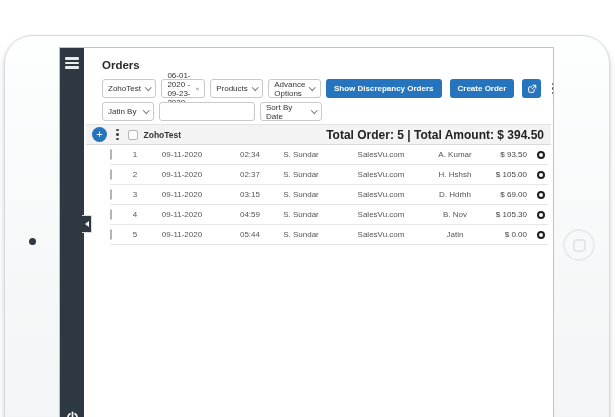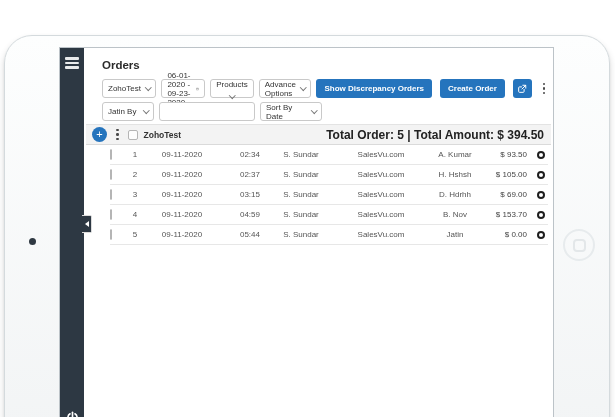--- a/index.html
+++ b/index.html
@@ -34,21 +34,21 @@
   .frow{ position:absolute; left:18px; right:7px; display:flex; gap:5px; align-items:center; }
   .frow1{ top:31px; }
   .frow2{ top:54px; }
 
   .sel, .datebox, .txtin{ height:19px; border:1px solid #c9c9c9; border-radius:3px; background:#fff;
         font-size:8px; color:#333; display:flex; align-items:center; padding:0 5px; }
   .sel{ justify-content:space-between; gap:5px; cursor:pointer; }
   .chev{ width:4.5px; height:4.5px; border-right:1.2px solid #777; border-bottom:1.2px solid #777;
          transform:rotate(45deg); margin-top:-2px; flex:0 0 auto; }
   .w-account{ width:60px; } .w-date{ width:86px; justify-content:space-between; gap:4px; cursor:pointer; }
-  .w-products{ width:58px;flex-direction:column; } .w-advance{ width:68px;justify-content:space-between; }
+  .w-products{ width:58px; } .w-advance{ width:68px;justify-content:space-between; }
   .w-searchby{ width:52px; } .w-sort{ width:62px;gap:7px; }
   .txtin{ width:96px; } .txtin input{ border:none; outline:none; width:100%; font-size:8px; font-family:inherit; }
 
   .btn-group{ margin-left:auto; display:flex; gap:8px; align-items:center; }
   .btn{ height:19px; background:var(--accent); color:#fff; font-size:8px; font-weight:bold; border:none;
         border-radius:3px; padding:0 8px; display:flex; align-items:center; cursor:pointer; white-space:nowrap; }
   .btn-icon{ width:19px; padding:0; justify-content:center; }
   .kebab{ display:flex; flex-direction:column; gap:2px; padding:2px 3px; cursor:pointer; }
   .kebab i{ width:2.5px; height:2.5px; border-radius:50%; background:#4a4a4a; display:block; }
 
@@ -227,21 +227,21 @@
           </div>
 
           <div class="trow">
             <span class="c-cb"><span class="cb"></span></span>
             <span class="c-idx">4</span>
             <span class="c-date">09-11-2020</span>
             <span class="c-time">04:59</span>
             <span class="c-staff">S. Sundar</span>
             <span class="c-src">SalesVu.com</span>
             <span class="c-cust">B. Nov</span>
-            <span class="c-amt">$ 153.70</span>
+            <span class="c-amt">$ 105.30</span>
             <span class="c-act">
                 <span class="ring"></span>
               </span>
           </div>
 
           <div class="trow">
             <span class="c-cb"><span class="cb"></span></span>
             <span class="c-idx">5</span>
             <span class="c-date">09-11-2020</span>
             <span class="c-time">05:44</span>

